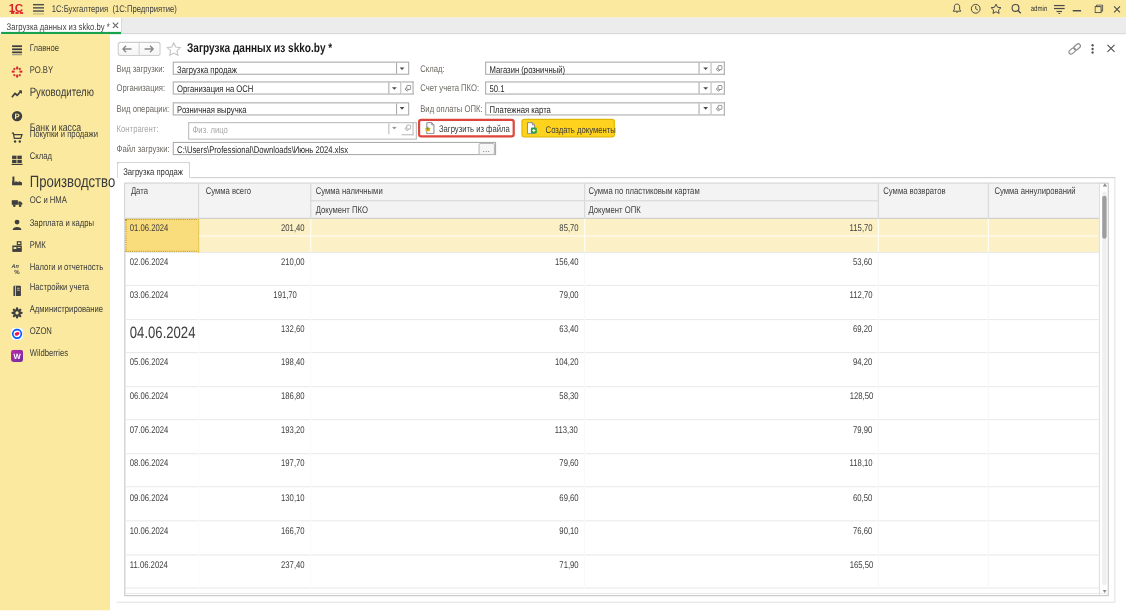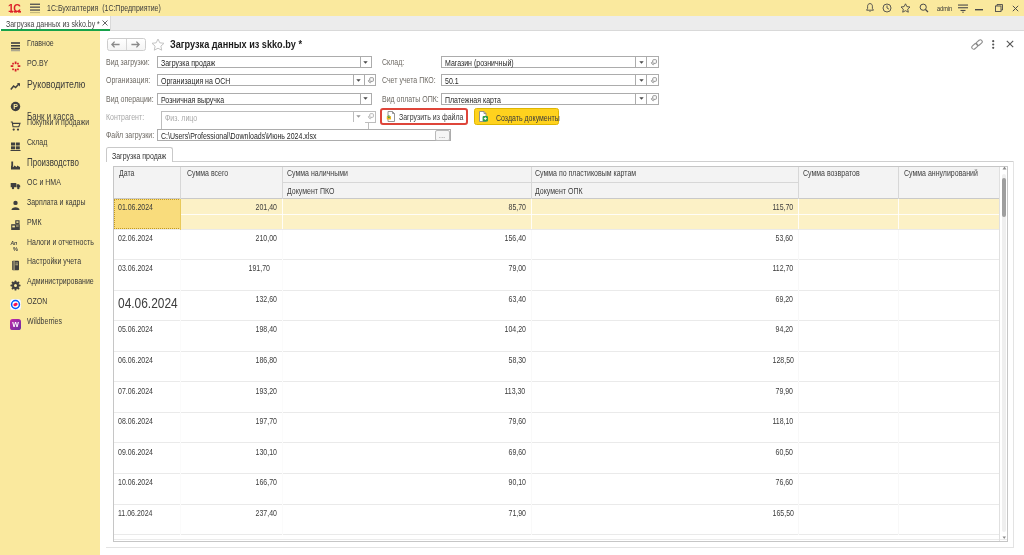--- a/index.html
+++ b/index.html
@@ -110,21 +110,21 @@
         <rect x="1" y="5.3" width="4" height="3"></rect>
         <rect x="5.8" y="5.3" width="4" height="3"></rect>
         <rect x="0.5" y="9" width="10" height="1"></rect>
       </g>
     </svg></div>
 <div class="ab" style="left:26.5px;top:137.2px;font-size:8.8px;color:#3a3a3a;white-space:nowrap"><span class="t">Склад</span></div>
 <div class="ab" style="left:10px;top:157.4px;width:11px;height:11px"><svg width="11" height="11" viewBox="0 0 11 11">
       <path d="M1 9.5 L1 5.5 L4 7 L4 5.5 L7 7 L7 5.5 L10 7 L10 9.5 Z" fill="#3f3f3f"></path>
       <rect x="1.3" y="1.5" width="1.8" height="5" fill="#3f3f3f"></rect>
     </svg></div>
-<div class="ab" style="left:26.5px;top:157.1px;font-size:10px;color:#3a3a3a;white-space:nowrap"><span class="t">Производство</span></div>
+<div class="ab" style="left:26.5px;top:157.1px;font-size:15px;color:#3a3a3a;white-space:nowrap"><span class="t">Производство</span></div>
 <div class="ab" style="left:10px;top:177.2px;width:11px;height:11px"><svg width="11" height="11" viewBox="0 0 11 11">
       <rect x="0.7" y="3" width="5.6" height="4.2" fill="#3f3f3f"></rect>
       <path d="M6.6 4.2 L9 4.2 L10.2 5.8 L10.2 7.2 L6.6 7.2 Z" fill="#3f3f3f"></path>
       <circle cx="3" cy="8" r="1.2" fill="#3f3f3f"></circle>
       <circle cx="8.3" cy="8" r="1.2" fill="#3f3f3f"></circle>
     </svg></div>
 <div class="ab" style="left:26.5px;top:176.9px;font-size:8.8px;color:#3a3a3a;white-space:nowrap"><span class="t">ОС и НМА</span></div>
 <div class="ab" style="left:10px;top:197.1px;width:11px;height:11px"><svg width="11" height="11" viewBox="0 0 11 11">
       <circle cx="5.5" cy="2.9" r="2.2" fill="#3f3f3f"></circle>
       <path d="M1.5 10 C1.5 6.4 9.5 6.4 9.5 10 Z" fill="#3f3f3f"></path>
@@ -226,21 +226,21 @@
   </svg>
 <div class="ab lbl" style="left:106px;top:92.6px"><span class="t">Вид операции:</span></div>
 <div class="ab inp" style="left:156.5px;top:92.6px;width:215px;height:12px;border-color:#acacac">
     <span class="tx" style="color:#262626"><span class="t">Розничная выручка</span></span>
   </div>
 <div class="ab ddsep" style="left:359.8px;top:93.6px;height:10px;background:#acacac"></div>
 <svg class="ab" style="left:363.3px;top:97.1px" width="5" height="3" viewBox="0 0 5 3">
     <path d="M0.3 0.3 L2.5 2.7 L4.7 0.3 Z" fill="#4a4a4a"></path>
   </svg>
 <div class="ab lbl" style="left:106px;top:110.9px;color:#a9a9a9"><span class="t">Контрагент:</span></div>
-<div class="ab inp" style="left:161px;top:110.9px;width:208px;height:28px;border-color:#bdbdbd">
+<div class="ab inp" style="left:171px;top:110.9px;width:208px;height:16px;border-color:#bdbdbd">
     <span class="tx" style="color:#a9a9a9"><span class="t">Физ. лицо</span></span>
   </div>
 <div class="ab ddsep" style="left:352.8px;top:111.9px;height:10px;background:#bdbdbd"></div>
 <svg class="ab" style="left:356.3px;top:115.4px" width="5" height="3" viewBox="0 0 5 3">
     <path d="M0.3 0.3 L2.5 2.7 L4.7 0.3 Z" fill="#9a9a9a"></path>
   </svg>
 <div class="ab" style="left:364.5px;top:110.9px;width:11.5px;height:12px;border:1px solid #bdbdbd;border-left:none;background:#fff"></div>
 <svg class="ab" style="left:367.0px;top:113.4px" width="7" height="7" viewBox="0 0 7 7">
     <rect x="2.8" y="0.7" width="3.6" height="3.6" rx="0.7" fill="none" stroke="#a5a5a5" stroke-width="0.8"></rect>
     <path d="M2.4 2.6 A1.55 1.55 0 1 0 4.5 4.7" fill="none" stroke="#a5a5a5" stroke-width="0.8"></path>

